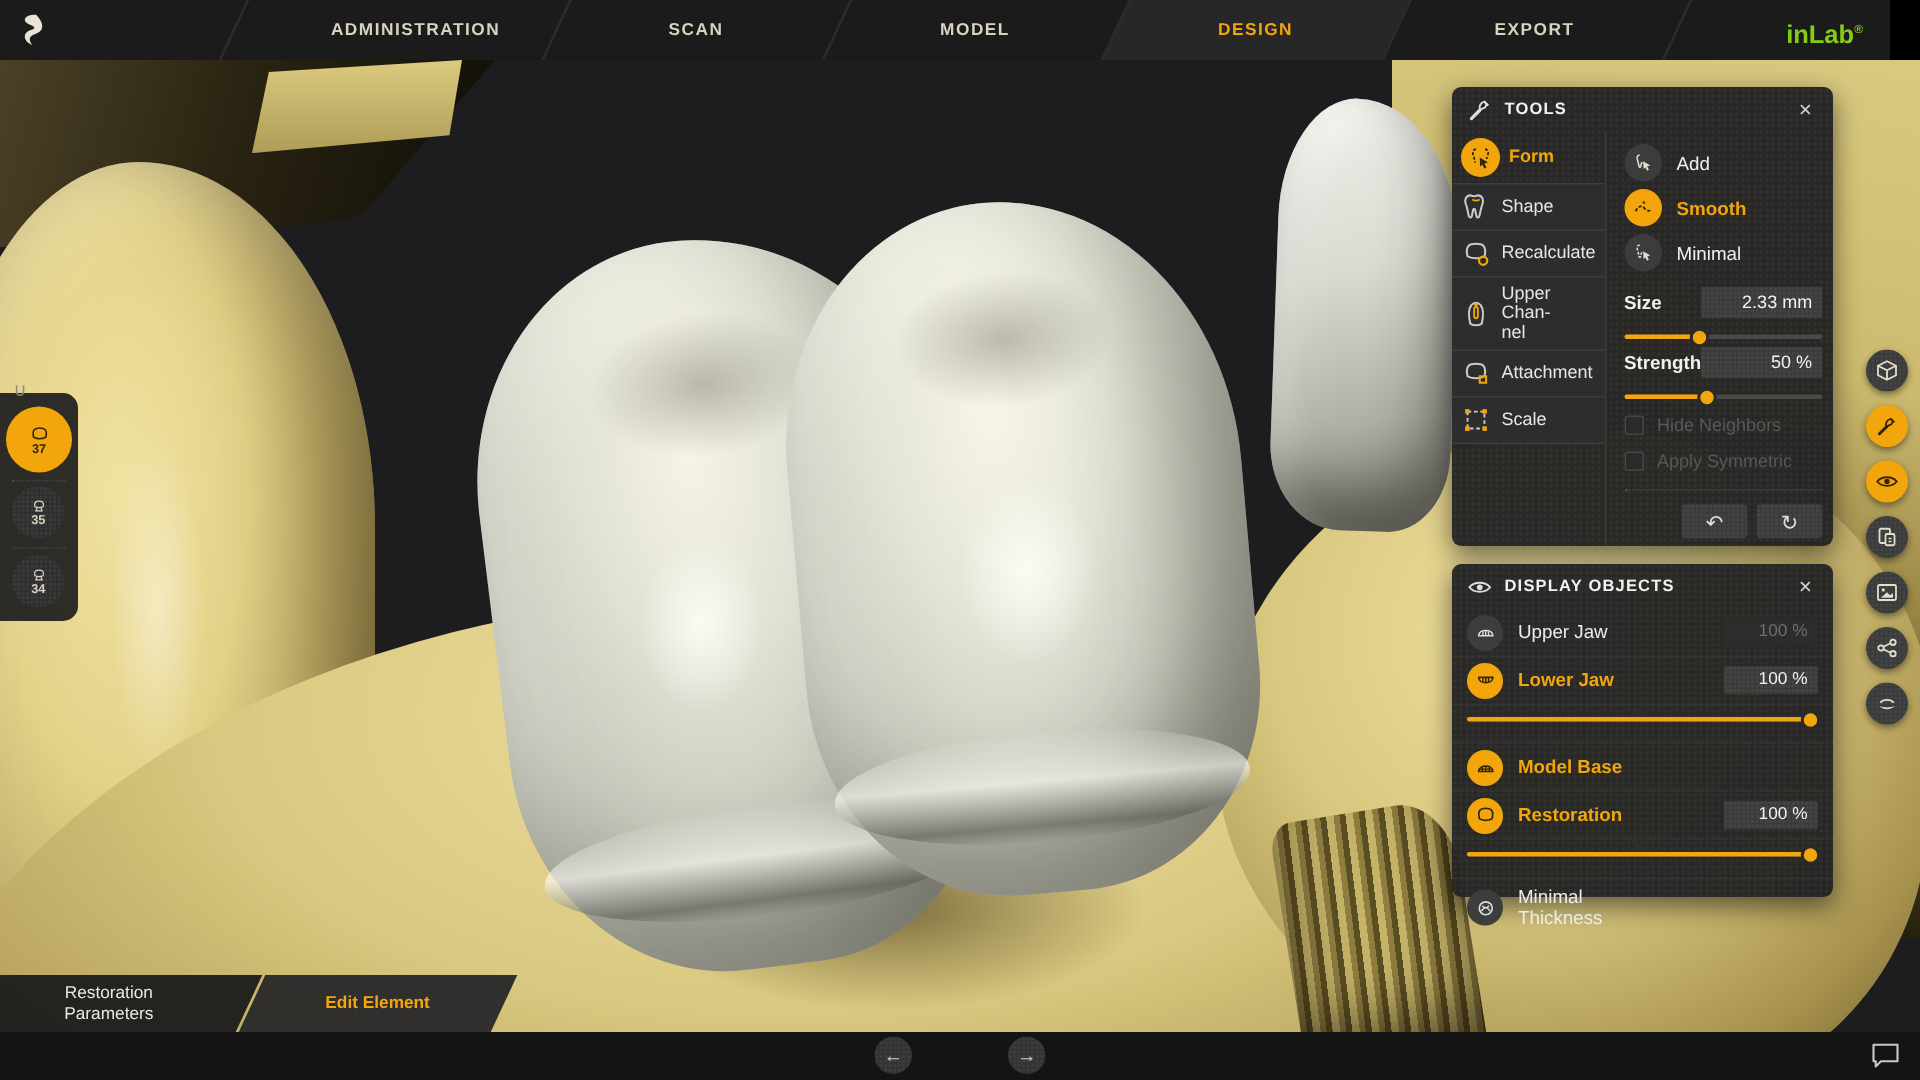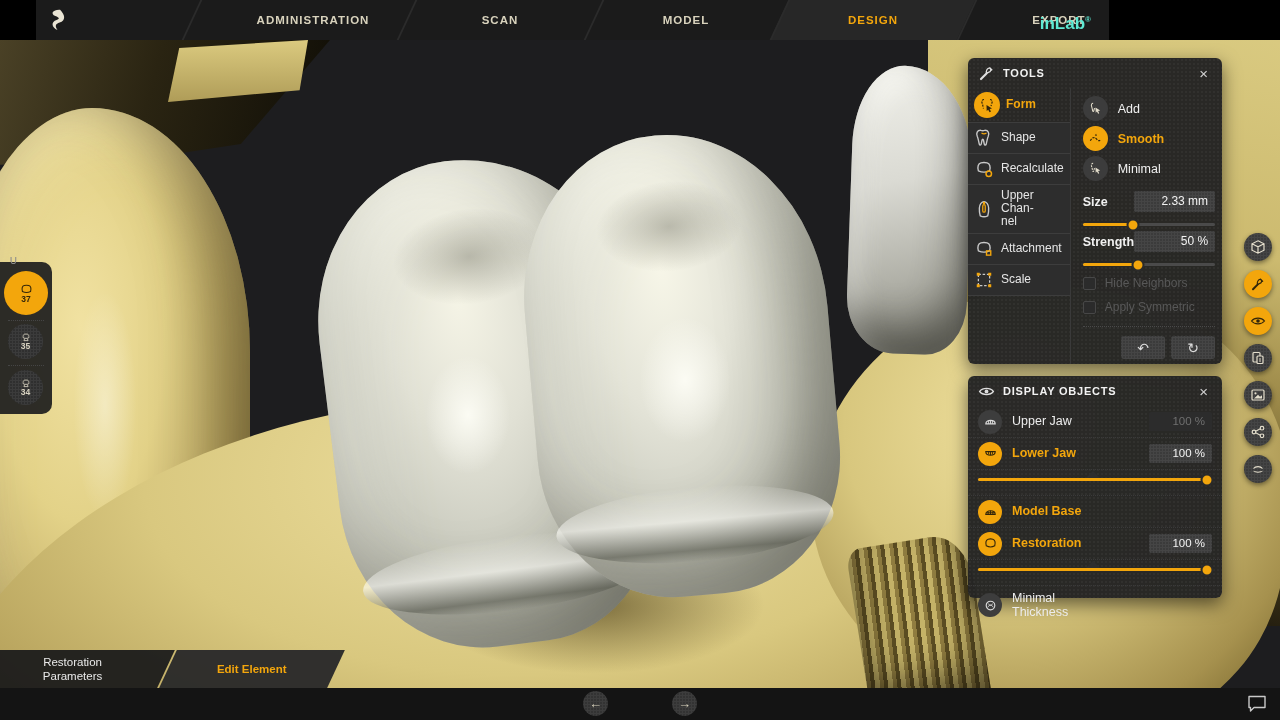--- a/index.html
+++ b/index.html
@@ -1,26 +1,26 @@
 <!DOCTYPE html>
 <html><head>
 <meta charset="utf-8">
 <style>
   html,body{margin:0;padding:0;background:#000;}
   body{width:1280px;height:720px;position:relative;overflow:hidden;
        font-family:"Liberation Sans",sans-serif;-webkit-user-select:none;user-select:none;color:#e8e8e8;}
 
   
-  #topbar{position:absolute;left:0;top:0;width:1073px;height:40px;background:#1b1b1b;z-index:40;overflow:hidden;margin-left:36px;}
+  #topbar{position:absolute;left:0;top:0;width:1260px;height:40px;background:#1b1b1b;z-index:40;overflow:hidden;}
   .nav-divider{position:absolute;top:-4px;width:2px;height:48px;background:#2b2b2b;transform:skewX(-25deg);}
   #nav-active-bg{position:absolute;left:743px;top:0;width:187px;height:40px;background:#272727;transform:skewX(-25deg);}
   .nav-item{position:absolute;top:0;width:180px;height:40px;line-height:40px;text-align:center;
             font-size:11.5px;font-weight:bold;letter-spacing:1px;color:#d9d3bd;cursor:pointer;}
   .nav-item.active{color:#f3a60c;}
-  #brand{position:absolute;right:18px;top:0;height:40px;line-height:40px;color:#5eead4;font-size:17px;font-weight:bold;}
+  #brand{position:absolute;right:18px;top:0;height:40px;line-height:40px;color:#84cc16;font-size:17px;font-weight:bold;}
   #brand sup{font-size:8px;}
   #logo{position:absolute;left:10px;top:7px;width:26px;height:26px;}
 
   
   #canvas{position:absolute;left:0;top:40px;width:1280px;height:648px;background:#1d1d1f;overflow:hidden;z-index:1;}
   #canvas div{position:absolute;}
   .slab-dark{left:0;top:0;width:330px;height:130px;
      background:linear-gradient(105deg,#4a4126 0%,#2a2412 45%,#0f0d06 100%);
      clip-path:polygon(0 0,100% 0,73% 80%,42% 92%,0 96%);}
   .slab-light{left:168px;top:0;width:140px;height:66px;

